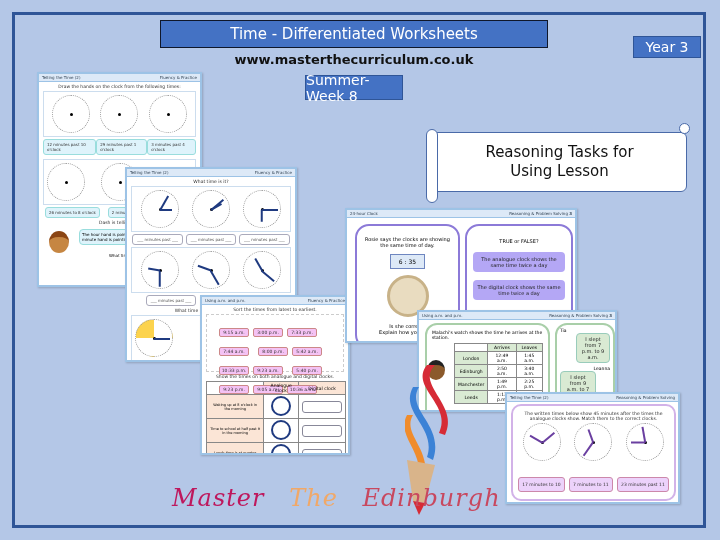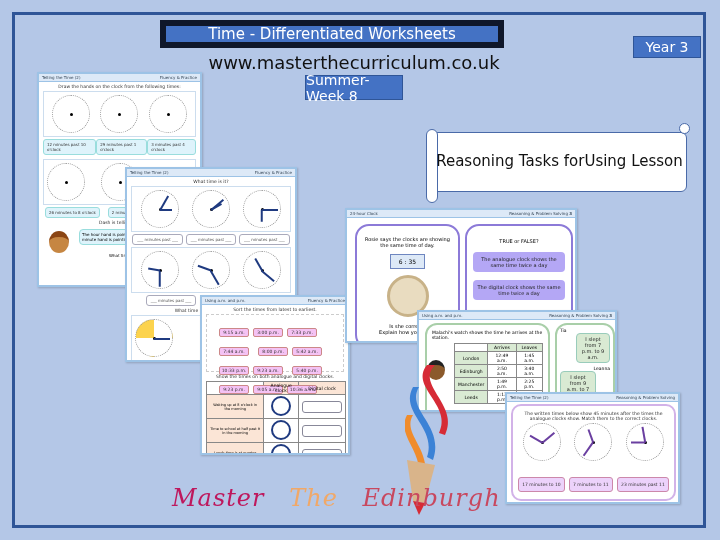--- a/index.html
+++ b/index.html
@@ -1,22 +1,22 @@
 <!DOCTYPE html>
 <html><head>
 <meta charset="utf-8">
 <style>
 *{box-sizing:border-box;margin:0;padding:0;}
 body{width:720px;height:540px;background:#b4c7e7;font-family:"DejaVu Sans",sans-serif;position:relative;overflow:hidden;}
 .frame{position:absolute;left:12px;top:12px;width:694px;height:516px;border:3px solid #2f5597;}
-.title-box{position:absolute;left:160px;top:20px;width:344px;height:28px;background:#4472c4;border:6px solid #0f172a;color:#fff;font-size:15px;display:flex;align-items:center;justify-content:center;}
-.url{position:absolute;left:160px;top:52px;width:388px;text-align:center;font-size:18px;color:#111;font-weight:normal;}
+.title-box{position:absolute;left:160px;top:20px;width:388px;height:28px;background:#4472c4;border:1px solid #0f172a;color:#fff;font-size:15px;display:flex;align-items:center;justify-content:center;}
+.url{position:absolute;left:160px;top:52px;width:388px;text-align:center;font-size:13px;color:#111;font-weight:bold;}
 .week-box{position:absolute;left:305px;top:75px;width:98px;height:25px;background:#4472c4;border:1px solid #2f5597;color:#fff;font-size:14px;display:flex;align-items:center;justify-content:center;}
 .year-box{position:absolute;left:633px;top:36px;width:68px;height:22px;background:#4472c4;border:1px solid #2f5597;color:#fff;font-size:14px;display:flex;align-items:center;justify-content:center;}
-.scroll{position:absolute;left:432px;top:132px;width:255px;height:60px;background:#fff;border:1.5px solid #4a6aa8;border-radius:6px;display:flex;flex-direction:row;align-items:center;justify-content:center;font-size:15px;color:#111;line-height:1.3;}
+.scroll{position:absolute;left:432px;top:132px;width:255px;height:60px;background:#fff;border:1.5px solid #4a6aa8;border-radius:6px;display:flex;flex-direction:column;align-items:center;justify-content:center;font-size:15px;color:#111;line-height:1.3;}
 .scroll:before{content:"";position:absolute;left:-7px;top:-4px;width:10px;height:72px;border:1.5px solid #4a6aa8;border-radius:6px;background:#fff;}
 .scroll:after{content:"";position:absolute;right:-4px;top:-10px;width:9px;height:9px;border:1.5px solid #4a6aa8;border-radius:50%;background:#fff;}
 .sheet{position:absolute;background:#fff;border:2px solid #9dc3e6;box-shadow:1px 1px 2px rgba(0,0,0,.2);overflow:hidden;}
 .sheet-head{height:8px;background:#dde9f7;border-bottom:1px solid #9dc3e6;font-size:4px;color:#345;padding:1px 3px;display:flex;justify-content:space-between;}
 .sheet-inst{font-size:4.5px;color:#333;text-align:center;margin:2px 0;}
 .clock{width:38px;height:38px;border-radius:50%;border:1px dotted #999;position:relative;display:inline-block;}
 .clock .dot{position:absolute;left:17px;top:17px;width:3px;height:3px;background:#000;border-radius:50%;}
 .hand{position:absolute;left:18px;top:18px;height:1.5px;background:#1f3a80;transform-origin:0 50%;}
 .label-box{display:inline-block;background:#def3fb;border:1px solid #9dd;border-radius:3px;font-size:4px;padding:2px 3px;color:#333;}
 .ans-box{display:inline-block;border:1px solid #aab;border-radius:3px;font-size:4px;padding:2px 4px;color:#555;}

